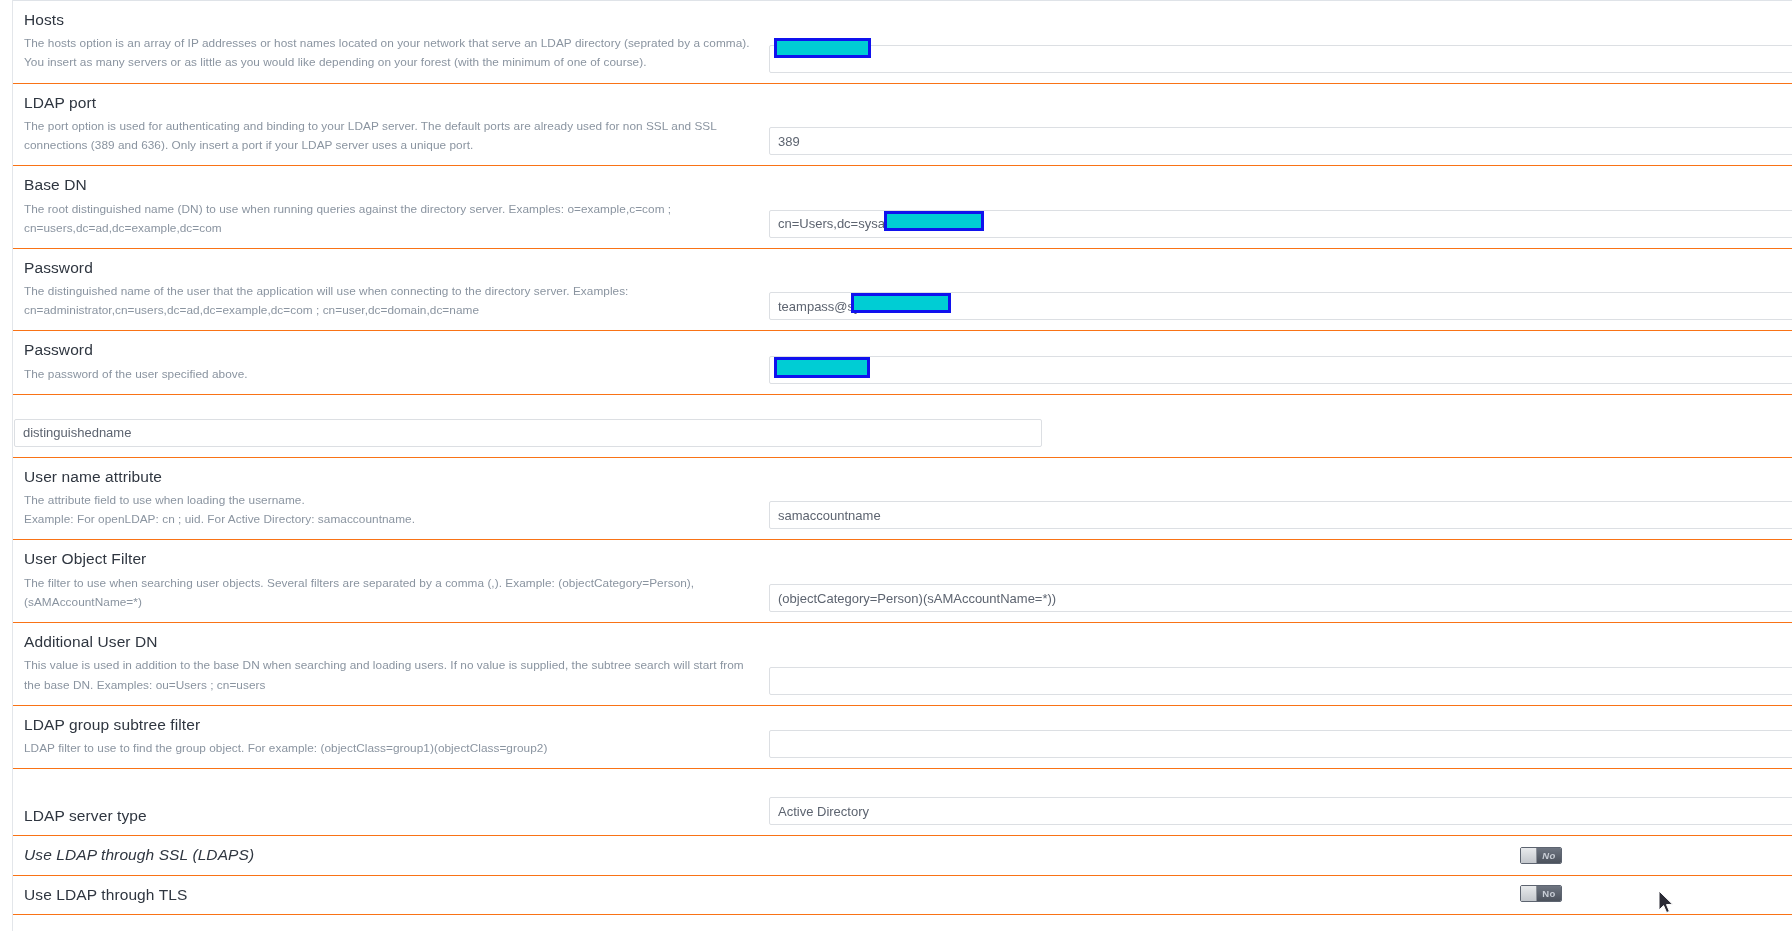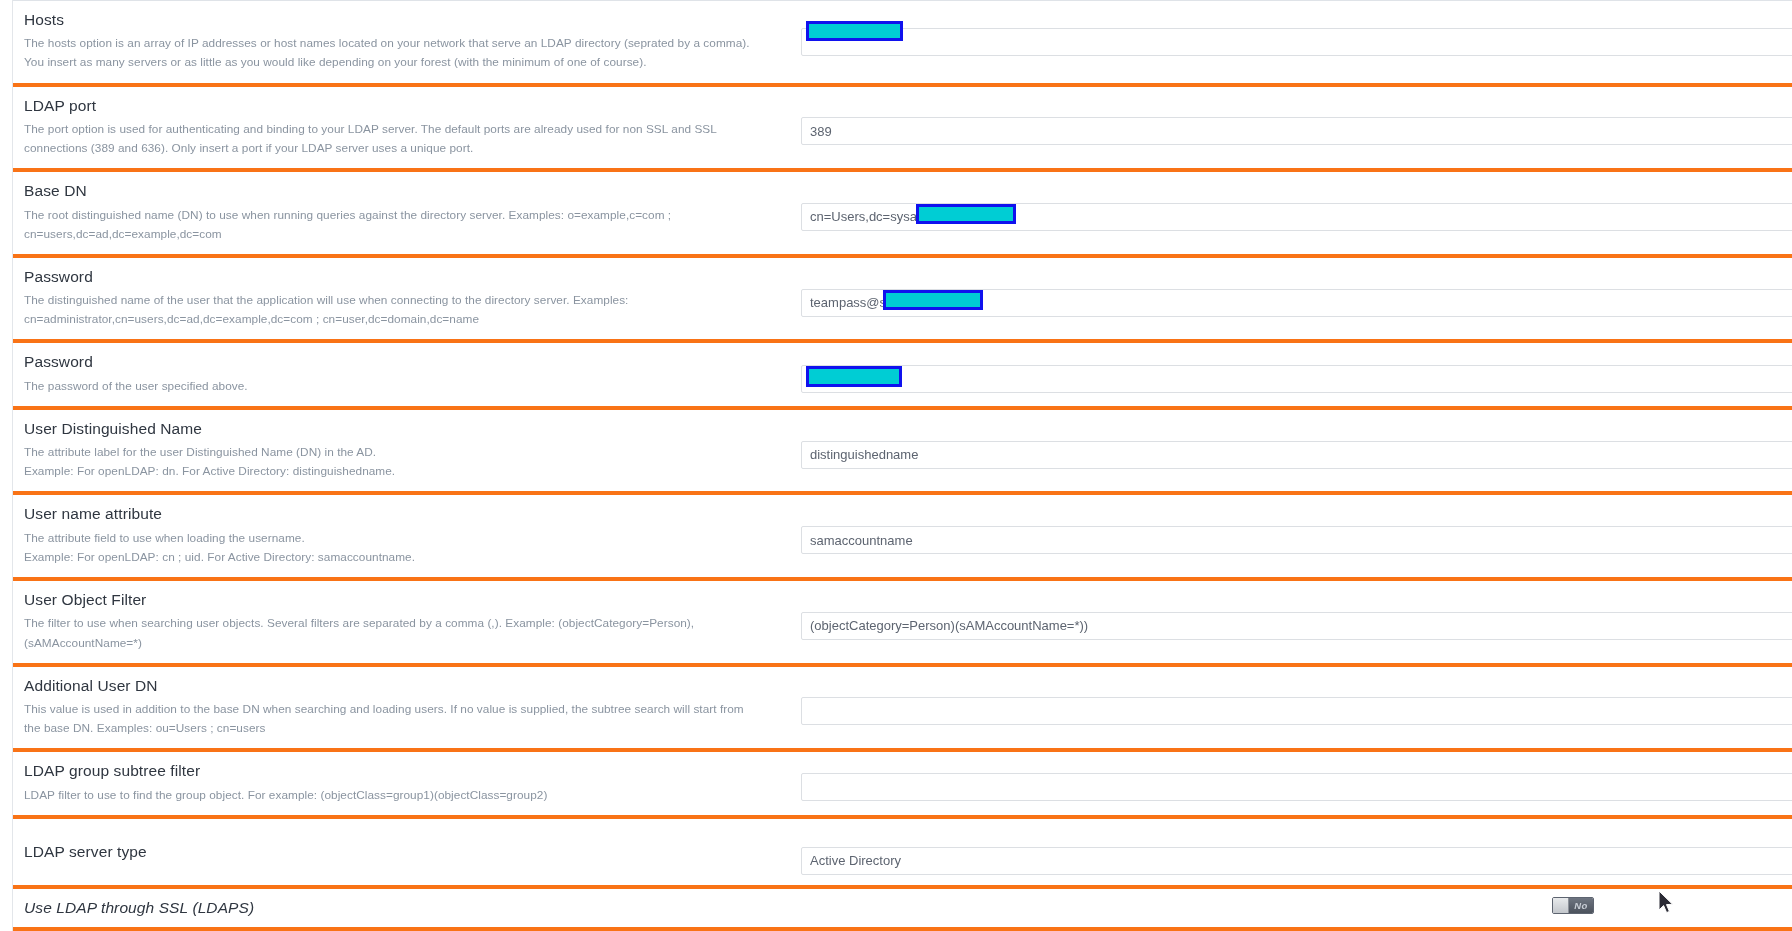--- a/index.html
+++ b/index.html
@@ -23,24 +23,23 @@
     background: #e3e6ea;
   }
   .rows {
     position: absolute;
     left: 13px; top: 0;
     width: 1779px;
   }
   .row {
     position: relative;
     display: flex;
-    align-items: center;
-    border-bottom: 4px solid #f97316;
+    align-items: flex-end;
+    border-bottom: 1px solid #f97316;
     background: #ffffff;
-    gap: 32px;
   }
   .row:first-child { border-top: 1px solid #dfe3e8; }
   .row-desc {
     width: 755px;
     flex: 0 0 755px;
     padding: 9px 14px 10px 11px;
   }
   .row-ctrl {
     flex: 1 1 auto;
     position: relative;
@@ -179,24 +178,20 @@
         <div class="row-desc">
           <div class="lbl">Password</div>
           <div class="help"><span>The password of the user specified above.</span></div>
         </div>
         <div class="row-ctrl">
           <input type="text" class="inp empty" value="" style="margin-top: 9px;">
           <div class="redact" style="left: 6px; top: 19px; width: 96px; height: 21px;"></div>
         </div>
       </div>
       <div class="row" style="min-height: 63px;">
-        <div class="row-desc">
-          <div class="lbl">User Distinguished Name</div>
-          <div class="help"><span>The attribute label for the user Distinguished Name (DN) in the AD.</span><br><span>Example: For openLDAP: dn. For Active Directory: distinguishedname.</span></div>
-        </div>
         <div class="row-ctrl">
           <input type="text" class="inp" value="distinguishedname" style="margin-top: 9px;">
         </div>
       </div>
       <div class="row" style="min-height: 63px;">
         <div class="row-desc">
           <div class="lbl">User name attribute</div>
           <div class="help"><span>The attribute field to use when loading the username.</span><br><span>Example: For openLDAP: cn ; uid. For Active Directory: samaccountname.</span></div>
         </div>
         <div class="row-ctrl">

